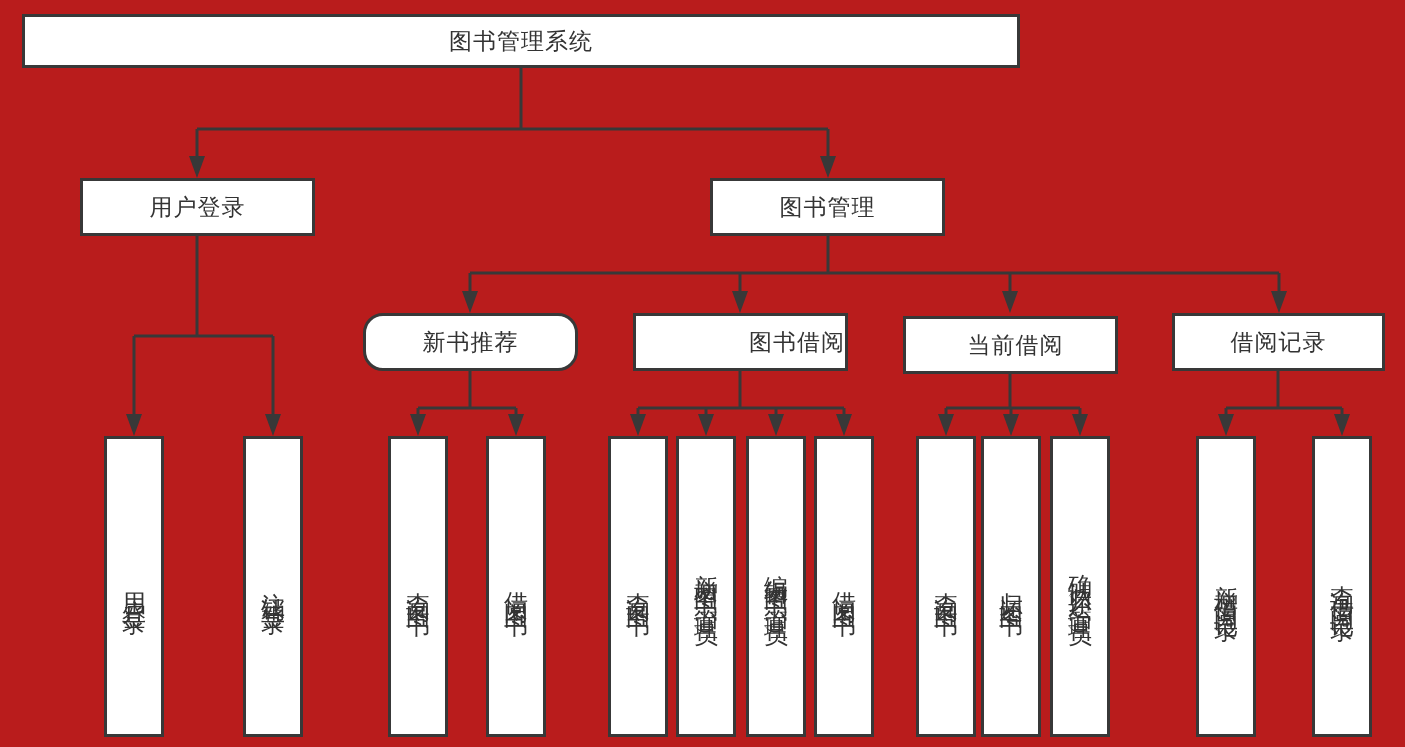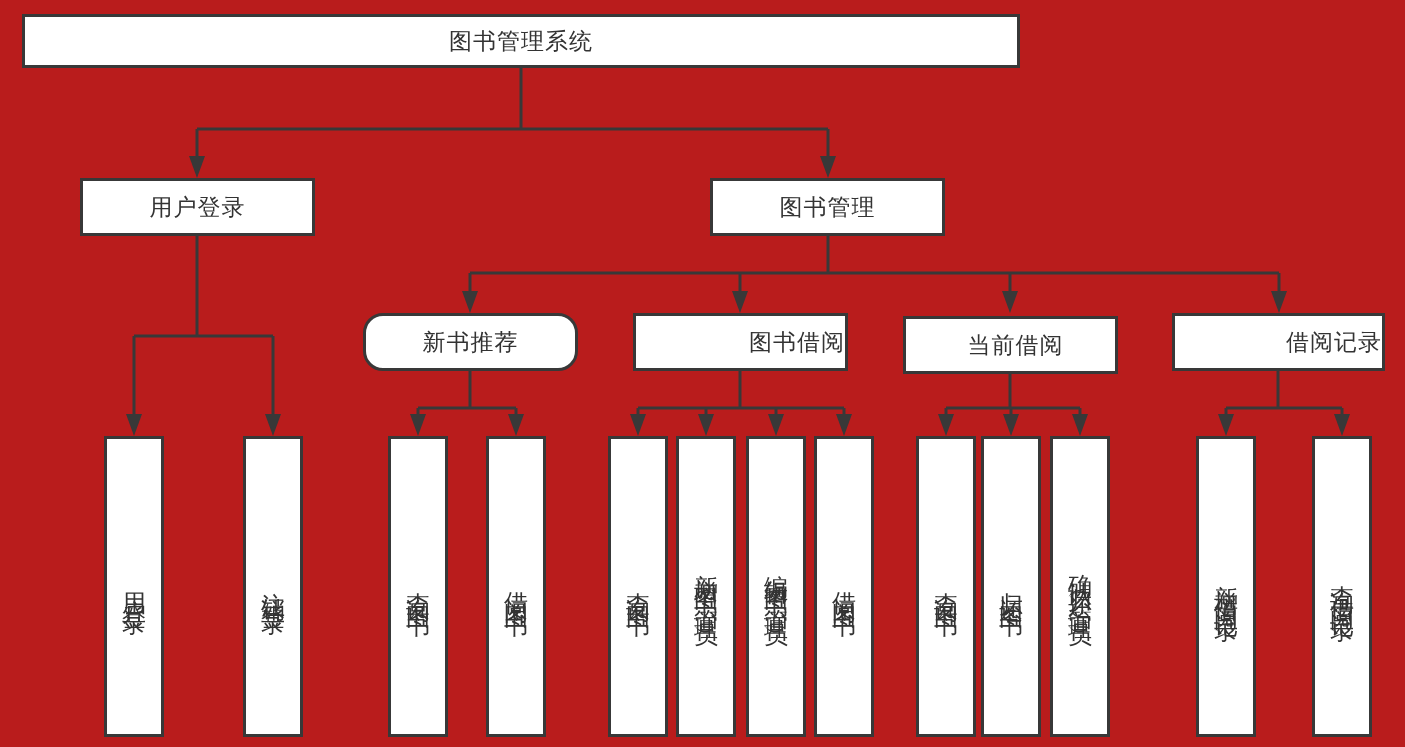--- a/index.html
+++ b/index.html
@@ -59,21 +59,21 @@
     z-index:3;
     white-space:nowrap;
   }
   
   #node-root   { left:22px;  top:14px;  width:998px; height:54px; }
   #node-l2-0   { left:80px;  top:178px; width:235px; height:58px; }
   #node-l2-1   { left:710px; top:178px; width:235px; height:58px; }
   #node-l3-0   { left:363px; top:313px; width:215px; height:58px;border-radius:20px; }
   #node-l3-1   { left:633px; top:313px; width:215px; height:58px;justify-content:flex-end; }
   #node-l3-2   { left:903px; top:316px; width:215px; height:58px;padding-left:10px; }
-  #node-l3-3   { left:1172px;top:313px; width:213px; height:58px;justify-content:flex-end; }
+  #node-l3-3   { left:1172px;top:313px; width:213px; height:58px; }
   #leaf-a1 { left:104px; }  #leaf-a2 { left:243px; }
   #leaf-b1 { left:388px; }  #leaf-b2 { left:486px; }
   #leaf-c1 { left:608px; }  #leaf-c2 { left:676px; }
   #leaf-c3 { left:746px; }  #leaf-c4 { left:814px; }
   #leaf-d1 { left:916px; }  #leaf-d2 { left:981px; }
   #leaf-d3 { left:1050px; }
   #leaf-e1 { left:1196px; } #leaf-e2 { left:1312px; }
 </style>
 </head>
 <body>

